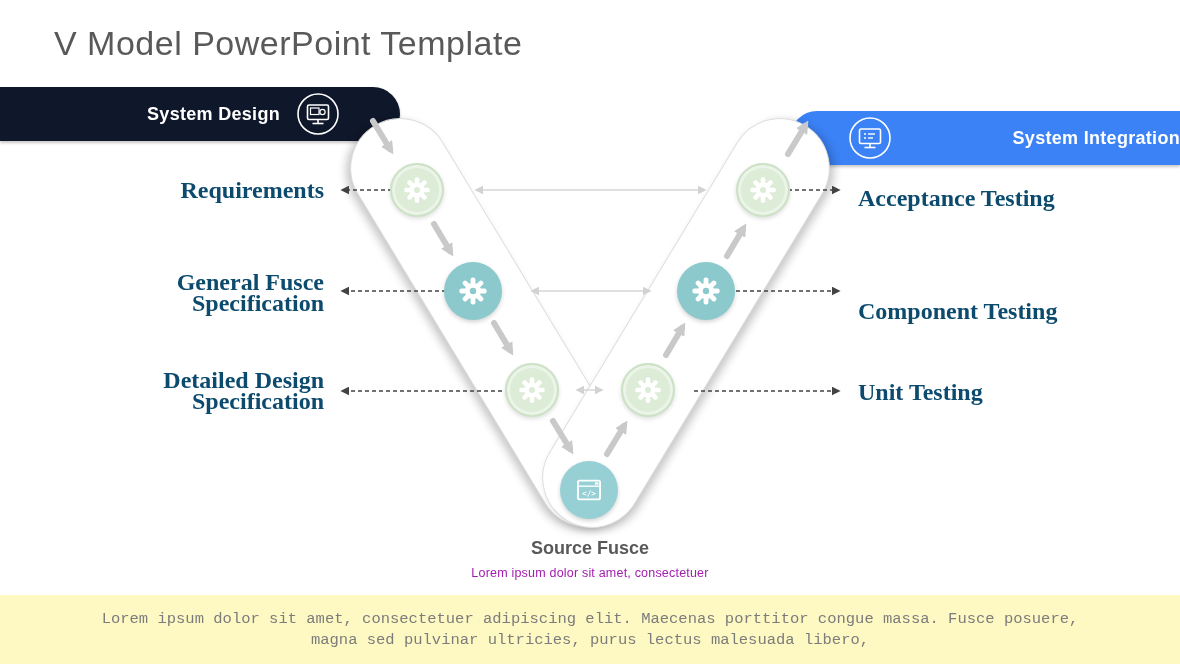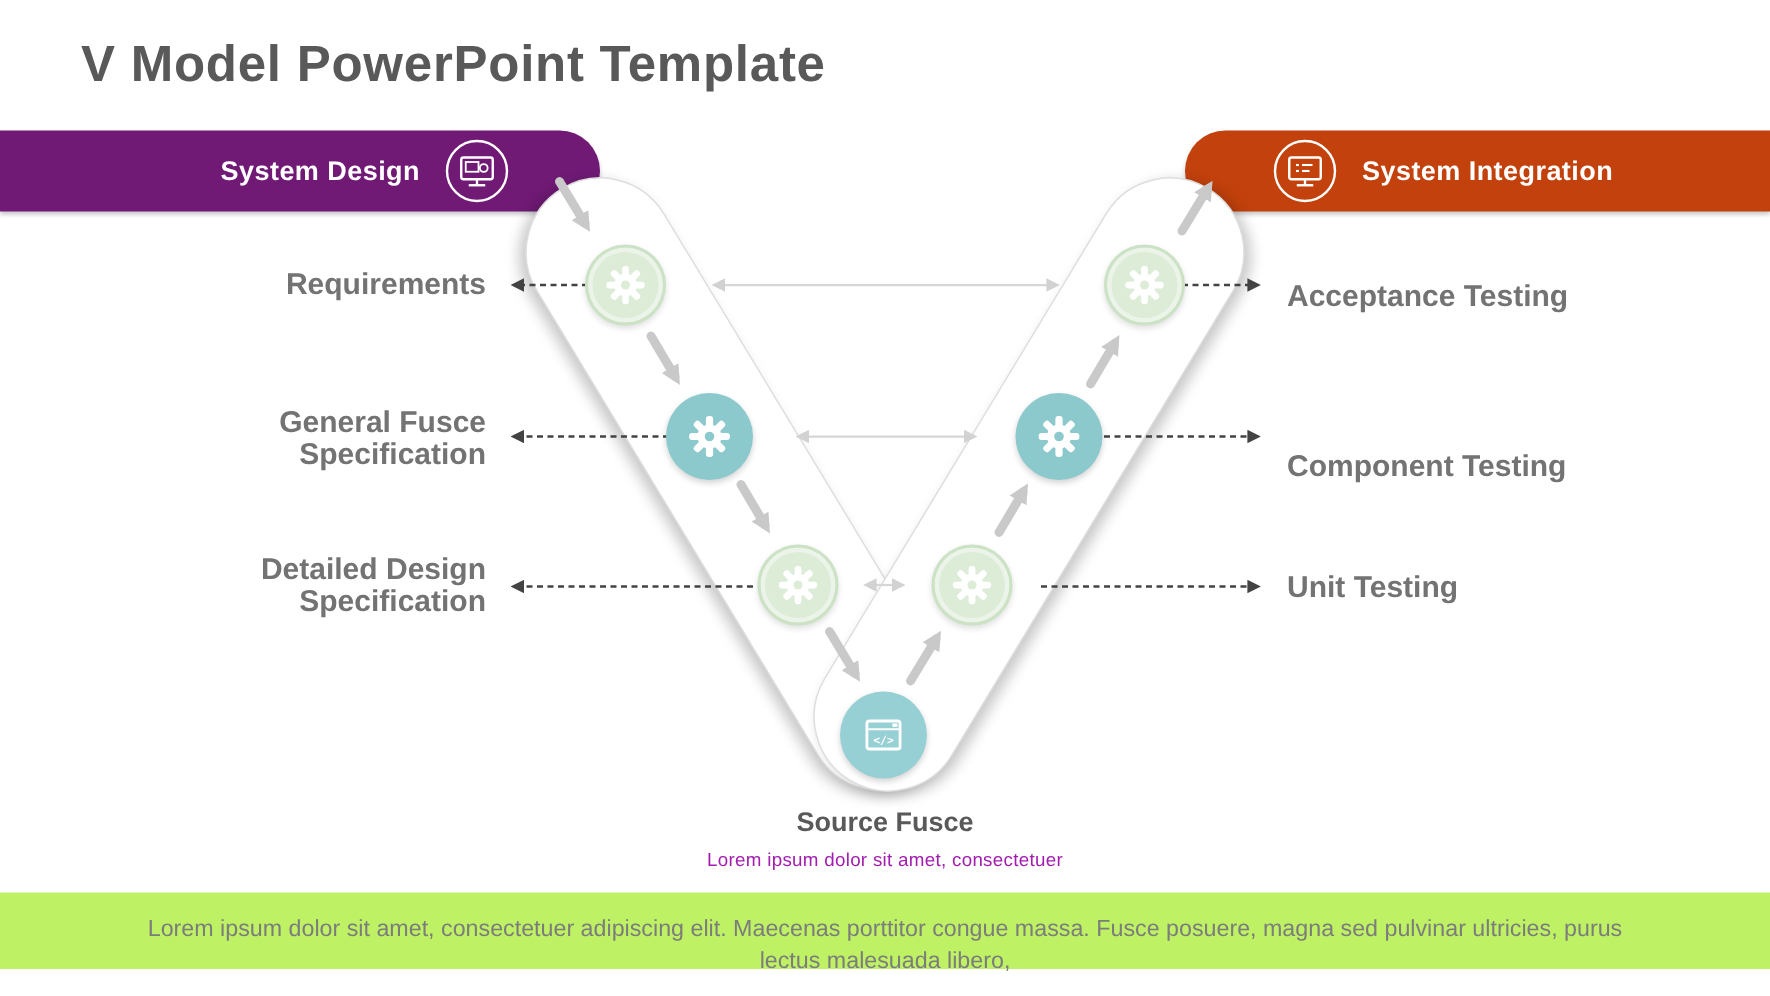--- a/index.html
+++ b/index.html
@@ -1,25 +1,25 @@
 <!DOCTYPE html>
 <html><head>
 <meta charset="utf-8">
 <style>
   * { margin:0; padding:0; box-sizing:border-box; }
   html,body { width:1180px; height:664px; }
   body { font-family:"Liberation Sans","DejaVu Sans",sans-serif; background:#ffffff; position:relative; overflow:hidden; }
   .slide { position:absolute; inset:0; width:1180px; height:664px; background:#ffffff; }
 
-  .title { position:absolute; left:54px; top:24px; font-size:34px; font-weight:700; color:#595959; letter-spacing:.5px; }
+  .title { position:absolute; left:54px; top:24px; font-size:34px; font-weight:400; color:#595959; letter-spacing:.5px; }
 
   
   .banner { position:absolute; top:87px; height:54px; display:flex; align-items:center; box-shadow:0 2px 3px rgba(0,0,0,.22); }
-  .banner-left { left:0; width:400px; background:#701a75; border-radius:0 30px 30px 0; justify-content:flex-end; padding-right:60px; gap:16px; }
-  .banner-right { left:790px; width:390px; background:#c2410c; border-radius:30px 0 0 30px; justify-content:flex-start; padding-left:58px; gap:16px; }
+  .banner-left { left:0; width:400px; background:#0f172a; border-radius:0 30px 30px 0; justify-content:flex-end; padding-right:60px; gap:16px; }
+  .banner-right { left:790px; width:390px; background:#3b82f6; border-radius:30px 0 0 30px; justify-content:space-between; padding-left:58px; gap:16px;margin-top:24px; }
   .banner-label { color:#ffffff; font-weight:bold; font-size:18px; letter-spacing:.3px; }
   .banner-icon { width:44px; height:44px; flex:0 0 auto; }
 
   
   .capsule { position:absolute; width:462px; height:100px; background:#ffffff; border:1px solid #dedede;
              border-radius:50px; box-shadow:0 5px 9px rgba(0,0,0,.22); }
   .capsule-left  { left:263px; top:273px; transform:rotate(58.8deg); }
   .capsule-right { left:455px; top:273px; transform:rotate(-58.8deg); }
 
   
@@ -27,28 +27,28 @@
 
   
   .node { position:absolute; border-radius:50%; display:flex; align-items:center; justify-content:center;
           box-shadow:0 2px 4px rgba(0,0,0,.18); }
   .node-green { width:54px; height:54px; background:#DCECD7; border:2px solid #cbe2c5; box-shadow:0 2px 4px rgba(0,0,0,.13), inset 0 0 0 3px rgba(255,255,255,.45); }
   .node-teal  { width:58px; height:58px; background:#8BC9CD; }
   .node-code  { width:58px; height:58px; background:#97D0D4; }
   .node svg { display:block; }
 
   
-  .phase { position:absolute; font-weight:bold; font-size:20px; color:#737373; line-height:21px; }
+  .phase { position:absolute; font-weight:bold; font-size:24px; color:#0c4a6e; line-height:21px;font-family:Liberation Serif, serif; }
   .phase-left  { text-align:right; right:856px; max-width:175px; }
   .phase-right { text-align:right; left:858px; white-space:nowrap; }
 
   .vertex-title { position:absolute; left:460px; width:260px; top:538px; text-align:center; font-weight:bold; font-size:18px; color:#595959; }
   .vertex-caption { position:absolute; left:420px; width:340px; top:566px; text-align:center; font-size:12.5px; color:#a21caf; letter-spacing:.2px; }
 
-  .footer { position:absolute; left:0; top:595px; width:1180px; height:51px; background:#bef264; }
+  .footer { position:absolute; left:0; top:595px; width:1180px; height:69px; background:#fef9c3;font-family:Liberation Mono, monospace; }
   .footer-text { max-width:1015px; margin:0 auto; padding-top:14px; text-align:center; font-size:15.5px; line-height:21px; color:#7C7C7C; }
 </style>
 </head>
 <body>
 
 <div class="slide">
 
   <h1 class="title">V Model PowerPoint Template</h1>
 
   <div class="banner banner-left">

